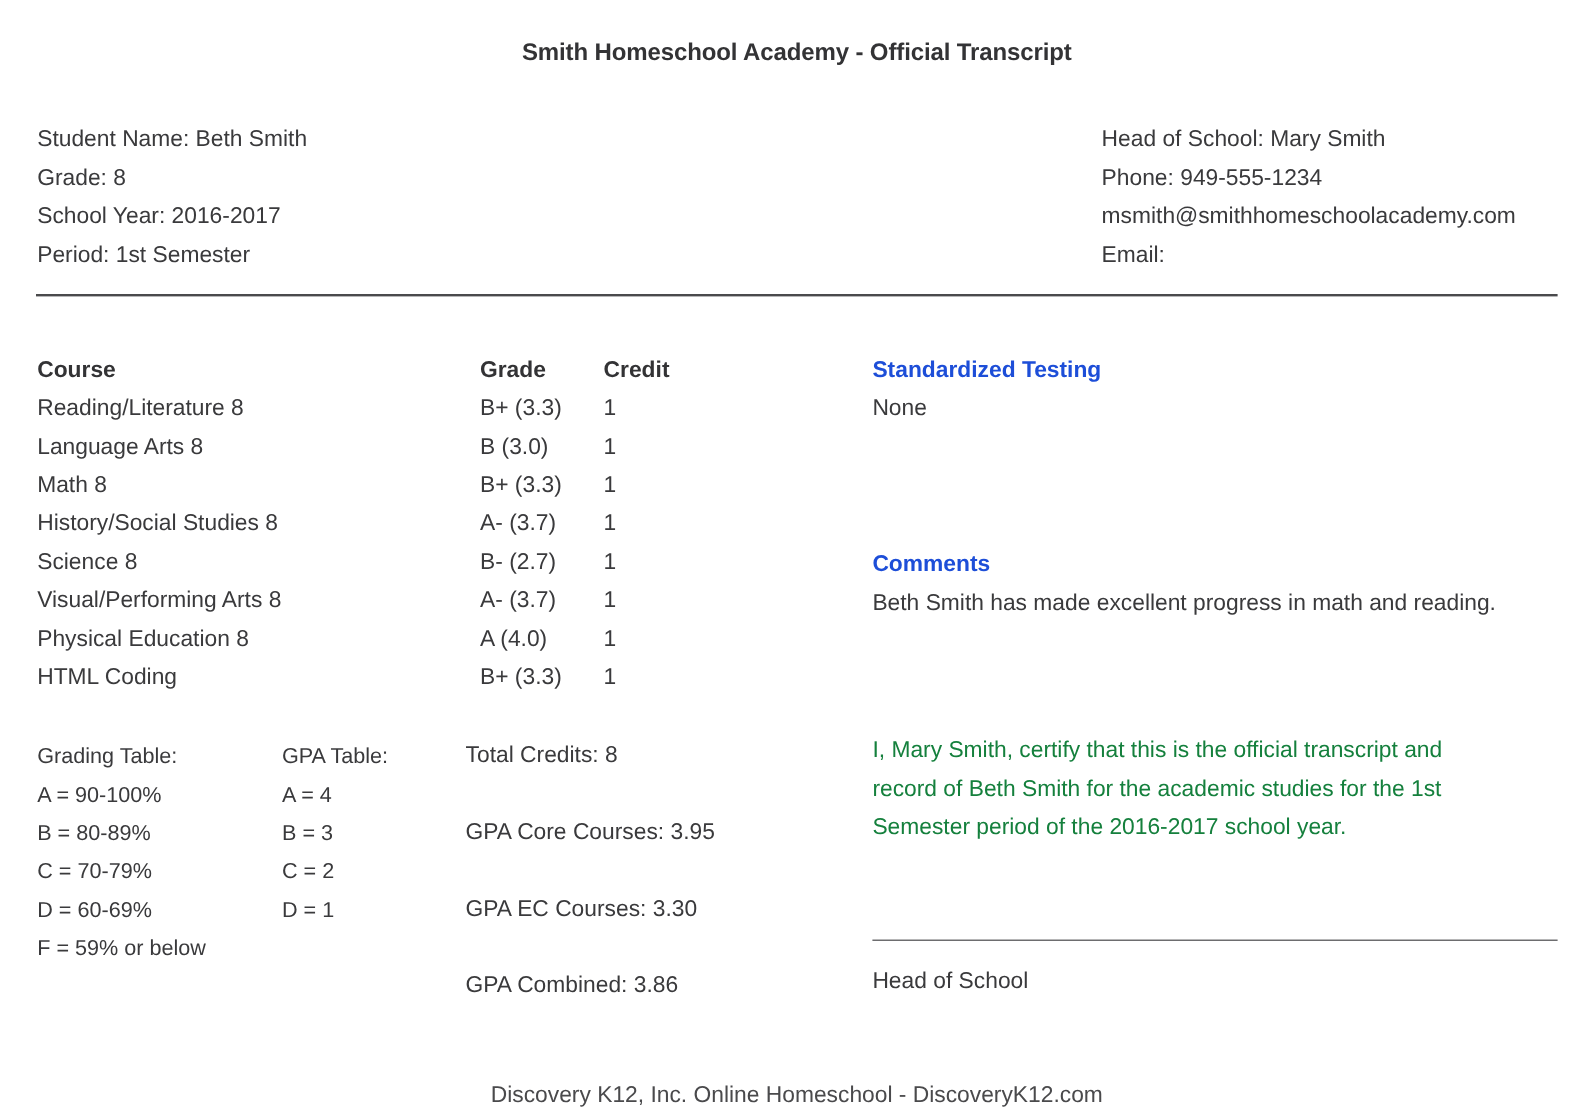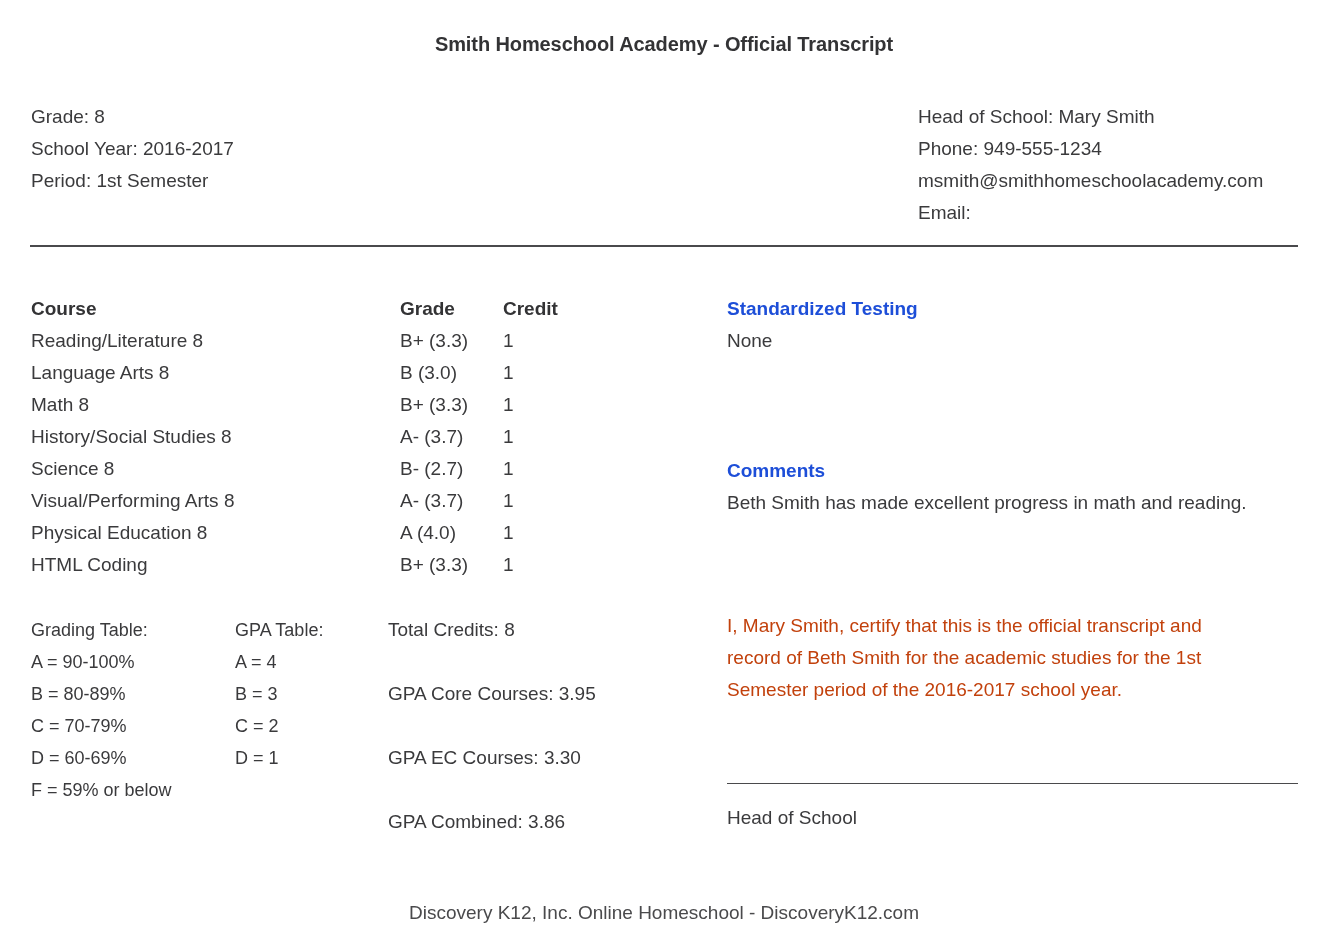--- a/index.html
+++ b/index.html
@@ -178,21 +178,21 @@
 
   .certify-block {
     position: absolute;
     left: 727px;
     top: 610px;
     width: 530px;
   }
   .certify-text {
     font-size: 19px;
     line-height: 32px;
-    color: #c2410c;
+    color: #15803d;
   }
 
   .sig-rule {
     position: absolute;
     left: 727px;
     top: 783px;
     width: 571px;
     height: 0;
     border-top: 1px solid #4a4a4c;
   }
@@ -217,20 +217,21 @@
   }
 </style>
 </head>
 <body>
 
 <div class="page">
 
   <div class="doc-title">Smith Homeschool Academy - Official Transcript</div>
 
   <div class="header-left">
+    <div class="info-line">Student Name: Beth Smith</div>
     <div class="info-line">Grade: 8</div>
     <div class="info-line">School Year: 2016-2017</div>
     <div class="info-line">Period: 1st Semester</div>
   </div>
 
   <div class="header-right">
     <div class="info-line">Head of School: Mary Smith</div>
     <div class="info-line">Phone: 949-555-1234</div>
     <div class="info-line wrap">msmith@smithhomeschoolacademy.com</div>
     <div class="info-line">Email:</div>

